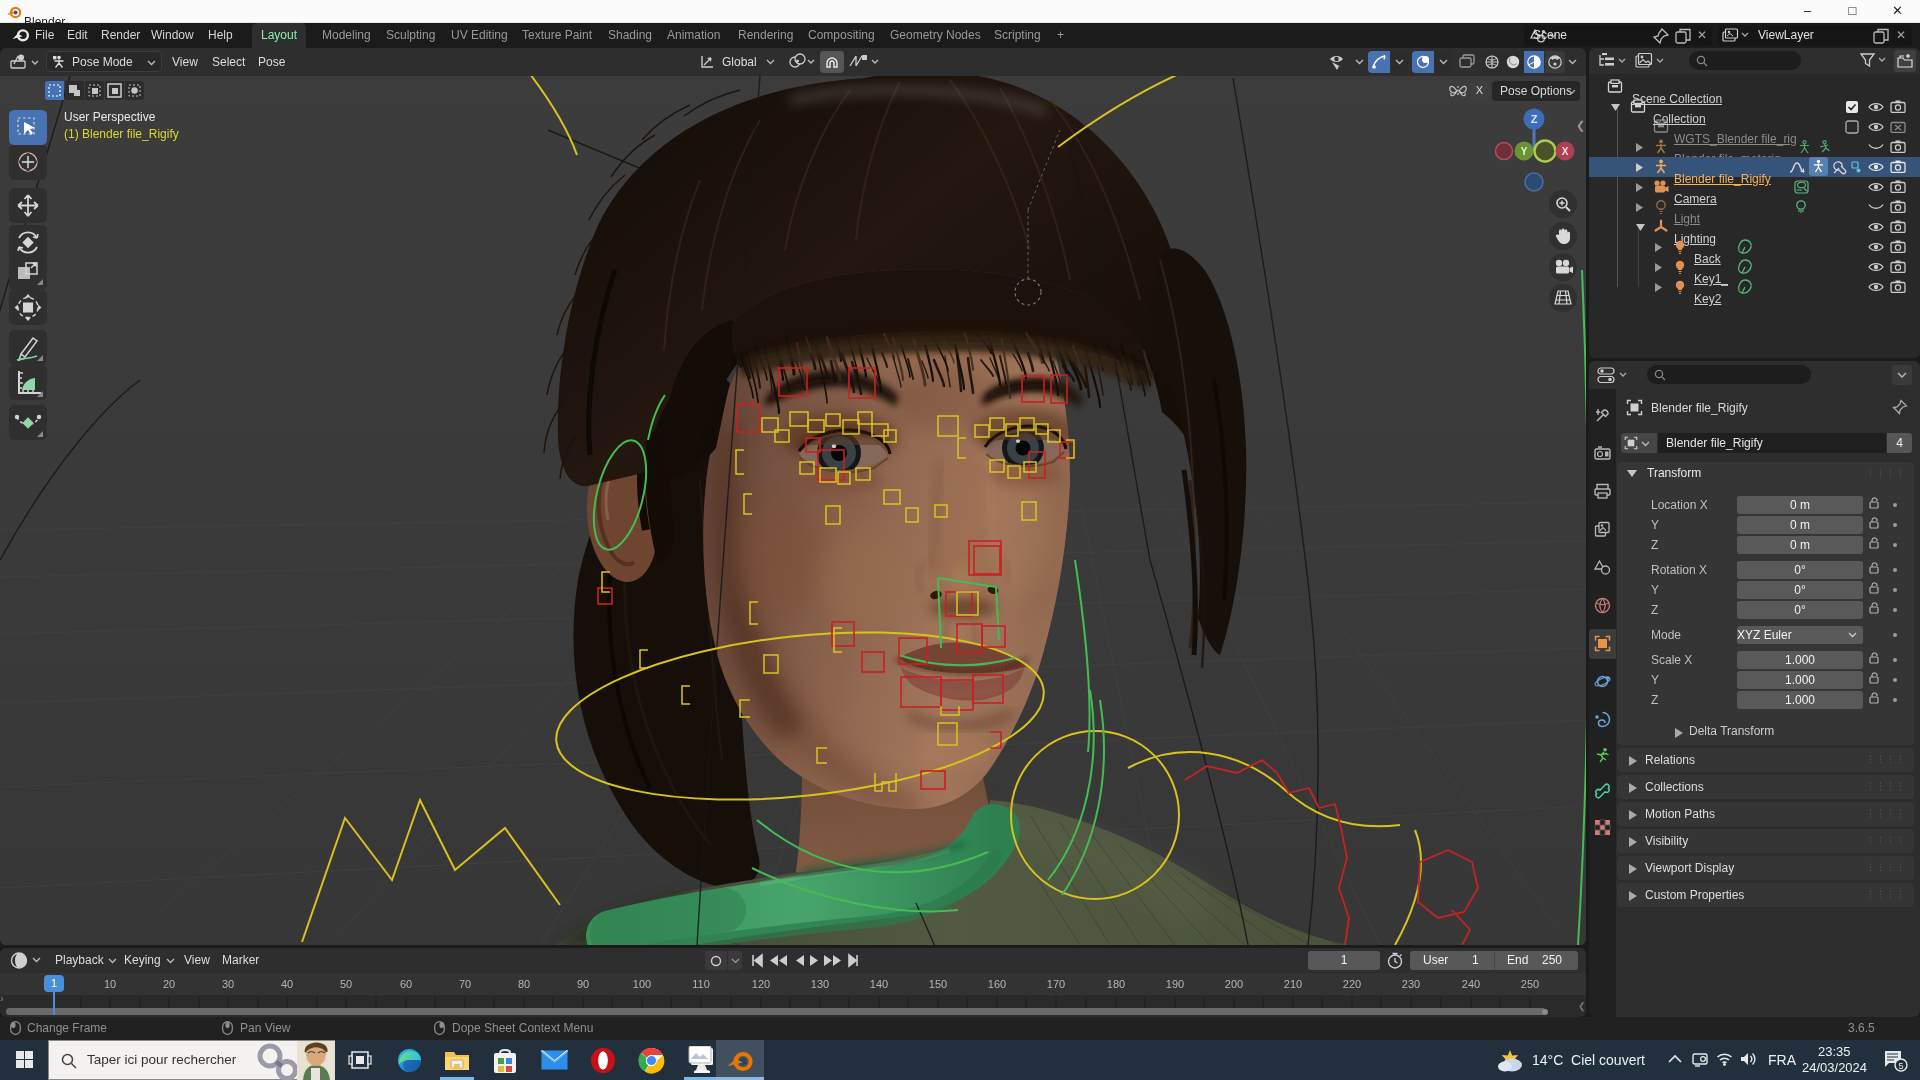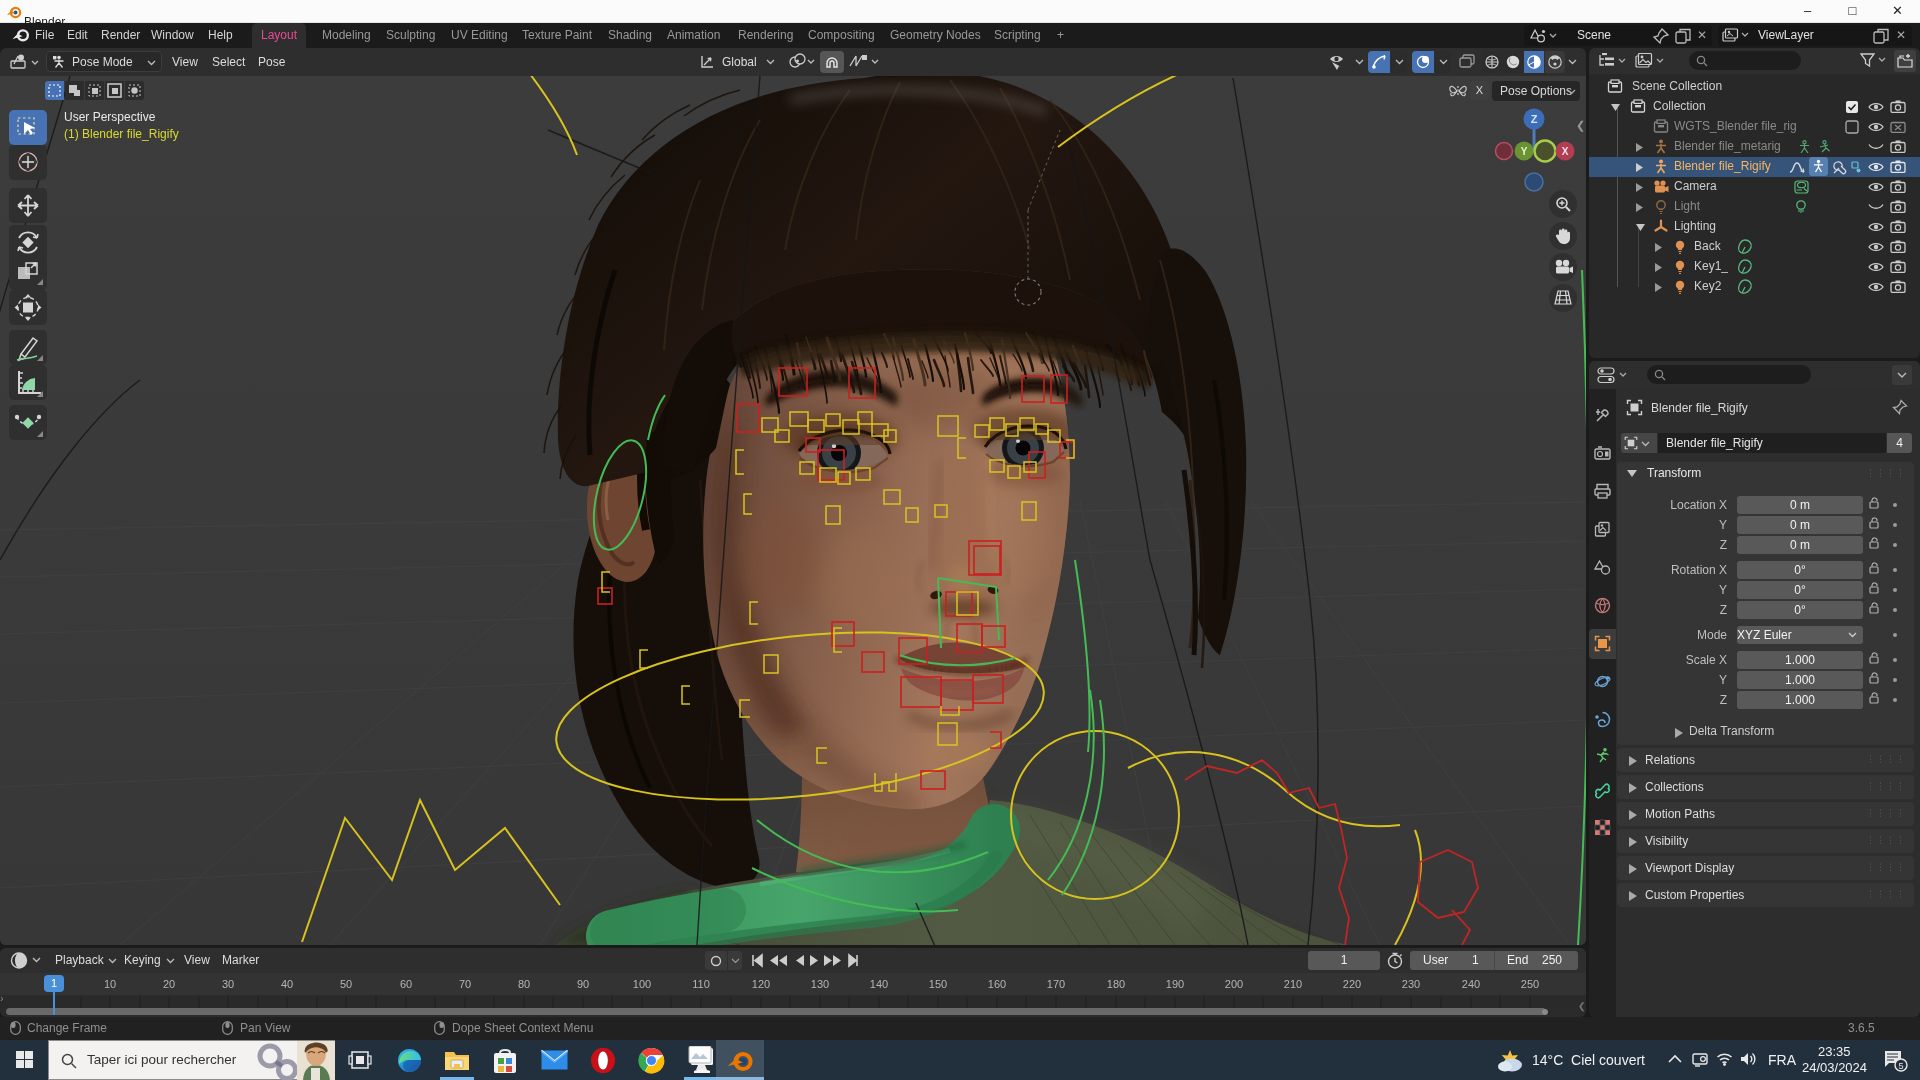--- a/index.html
+++ b/index.html
@@ -7,21 +7,21 @@
     font-family:"Liberation Sans", sans-serif; }
   .abs { position:absolute; }
   
   #titlebar { position:absolute; left:0; top:0; width:1920px; height:23px; background:#fbfbfb; border-bottom:1px solid #e5e5e5;}
   #titlebar .title { position:absolute; left:24px; top:4px; font-size:12px; color:#1a1a1a;margin-top:11px; }
   .winbtn { position:absolute; top:0; width:45px; height:23px; color:#222; font-size:13px; text-align:center; line-height:22px;}
   
   #menubar { position:absolute; left:0; top:23px; width:1920px; height:25px; background:#1b1b1b; color:#d4d4d4; font-size:12px; }
   .menuitem { position:absolute; top:5px; }
   .tab { position:absolute; top:0; height:25px; line-height:25px; color:#999; padding:0 9px; border-radius:5px 5px 0 0; }
-  .tab.active { background:#2e2e2e; color:#ec4899; }
+  .tab.active { background:#2e2e2e; color:#86efac; }
   
   #toolheader { position:absolute; left:0; top:48px; width:1586px; height:28px; background:#2e2e2e; border-radius:6px 6px 0 0; }
   #toolheader .t { position:absolute; top:7px; font-size:12px; color:#dcdcdc; }
   .hdrbtn { position:absolute; background:#282828; border:1px solid #3d3d3d; border-radius:4px; color:#dcdcdc; font-size:12px; }
   
   #viewport { position:absolute; left:0; top:76px; width:1586px; height:869px; background:#3b3b3b; border-radius:0 0 6px 6px; overflow:hidden; }
   #vptext1 { position:absolute; left:64px; top:34px; font-size:12px; color:#e9e9e9; }
   #vptext2 { position:absolute; left:64px; top:51px; font-size:12px; color:#d8d833; }
   
   .tool { position:absolute; left:9px; width:38px; height:35px; background:#2f2f2f; border-radius:5px; }
@@ -34,28 +34,28 @@
   #tl-header .t { position:absolute; top:5px; font-size:12px; color:#dcdcdc; }
   #tl-ruler { position:absolute; left:0; top:25px; width:1586px; height:22px; background:#333333; }
   
   #statusbar { position:absolute; left:0; top:1017px; width:1920px; height:23px; background:#212121; color:#8f8f8f; font-size:12px; }
   
   #taskbar { position:absolute; left:0; top:1040px; width:1920px; height:40px; background:#22303e; }
   
   #outliner { position:absolute; left:1589px; top:48px; width:331px; height:310px; background:#282828; border-radius:6px; overflow:hidden; }
   #outliner-header { position:absolute; left:0; top:0; width:331px; height:26px; background:#2e2e2e; }
   .orow { position:absolute; left:0; width:331px; height:20px; font-size:12px; color:#cfcfcf; }
-  .orow .lbl { position:absolute; top:2px; }
+  .orow .lbl { position:absolute; top:15px;text-decoration:underline; }
   .dim { color:#8a8a8a; }
   
   #props { position:absolute; left:1589px; top:361px; width:331px; height:656px; background:#2d2d2d; border-radius:6px; overflow:hidden; }
   #props-tabs { position:absolute; left:0; top:28px; width:27px; height:628px; background:#212121; }
   #props-header { position:absolute; left:0; top:0; width:331px; height:28px; background:#2e2e2e; }
   .ppanel { position:absolute; left:28px; width:297px; background:#353535; border-radius:4px; font-size:12px; color:#dddddd; }
-  .plabel { position:absolute; font-size:12px; color:#bfbfbf; text-align:right; width:110px; }
+  .plabel { position:absolute; font-size:12px; color:#bfbfbf; text-align:left; width:110px;margin-left:34px; }
   .pfield { position:absolute; left:148px; width:126px; height:18px; background:#595959; border-radius:3px; font-size:12px; color:#f2f2f2; text-align:center; line-height:18px; }
   .grip { position:absolute; right:8px; color:#5a5a5a; font-size:9px; letter-spacing:1px; }
 </style>
 </head>
 <body>
 
 <div id="titlebar">
   <svg class="abs" style="left:6px;top:4px" width="16" height="16" viewBox="0 0 16 16">
     <circle cx="9.5" cy="8.5" r="4.6" fill="none" stroke="#e87d0d" stroke-width="2.2"></circle>
     <circle cx="9.5" cy="8.5" r="2" fill="#265787"></circle>
@@ -94,21 +94,21 @@
   <span class="tab" style="left:1048px">+</span>
 
   <div class="abs" style="left:1524px;top:2px;width:188px;height:21px;background:#161616;border-radius:4px"></div>
   <div class="abs" style="left:1718px;top:2px;width:194px;height:21px;background:#161616;border-radius:4px"></div>
   <svg class="abs" style="left:1530px;top:5px" width="30" height="16" viewBox="0 0 30 16">
     <path d="M5 2 L9 10 L1 10 Z" fill="none" stroke="#ccc" stroke-width="1.2"></path>
       <circle cx="11" cy="10.5" r="3.4" fill="#1b1b1b" stroke="#ccc" stroke-width="1.2"></circle>
       <circle cx="13.5" cy="3.5" r="1.6" fill="#ccc"></circle>
     <path d="M20 6 l3 3 l3 -3" fill="none" stroke="#aaa" stroke-width="1.3"></path>
   </svg>
-  <span class="abs" style="left:1577px;top:5px;font-size:12px;color:#e0e0e0">Scene</span>
+  <span class="abs" style="left:1533px;top:5px;font-size:12px;color:#e0e0e0">Scene</span>
   <svg class="abs" style="left:1652px;top:4px" width="18" height="18" viewBox="0 0 18 18">
       <path d="M10 2 L16 8 L12 9 L9 12 L8 16 L2 10 L6 9 L7 6 Z" fill="none" stroke="#bbb" stroke-width="1.3"></path>
     </svg>
   <svg class="abs" style="left:1674px;top:4px" width="18" height="18" viewBox="0 0 18 18">
       <rect x="2" y="5" width="10" height="11" rx="1.5" fill="none" stroke="#bbb" stroke-width="1.3"></rect>
       <path d="M6 5 L6 2.5 L16 2.5 L16 13 L12 13" fill="none" stroke="#bbb" stroke-width="1.3"></path>
     </svg>
   <span class="abs" style="left:1697px;top:5px;font-size:12px;color:#aaa">✕</span>
   <svg class="abs" style="left:1722px;top:4px" width="30" height="18" viewBox="0 0 30 18">
     <rect x="1" y="5" width="12" height="9" rx="1" fill="none" stroke="#ccc" stroke-width="1.2"></rect>

